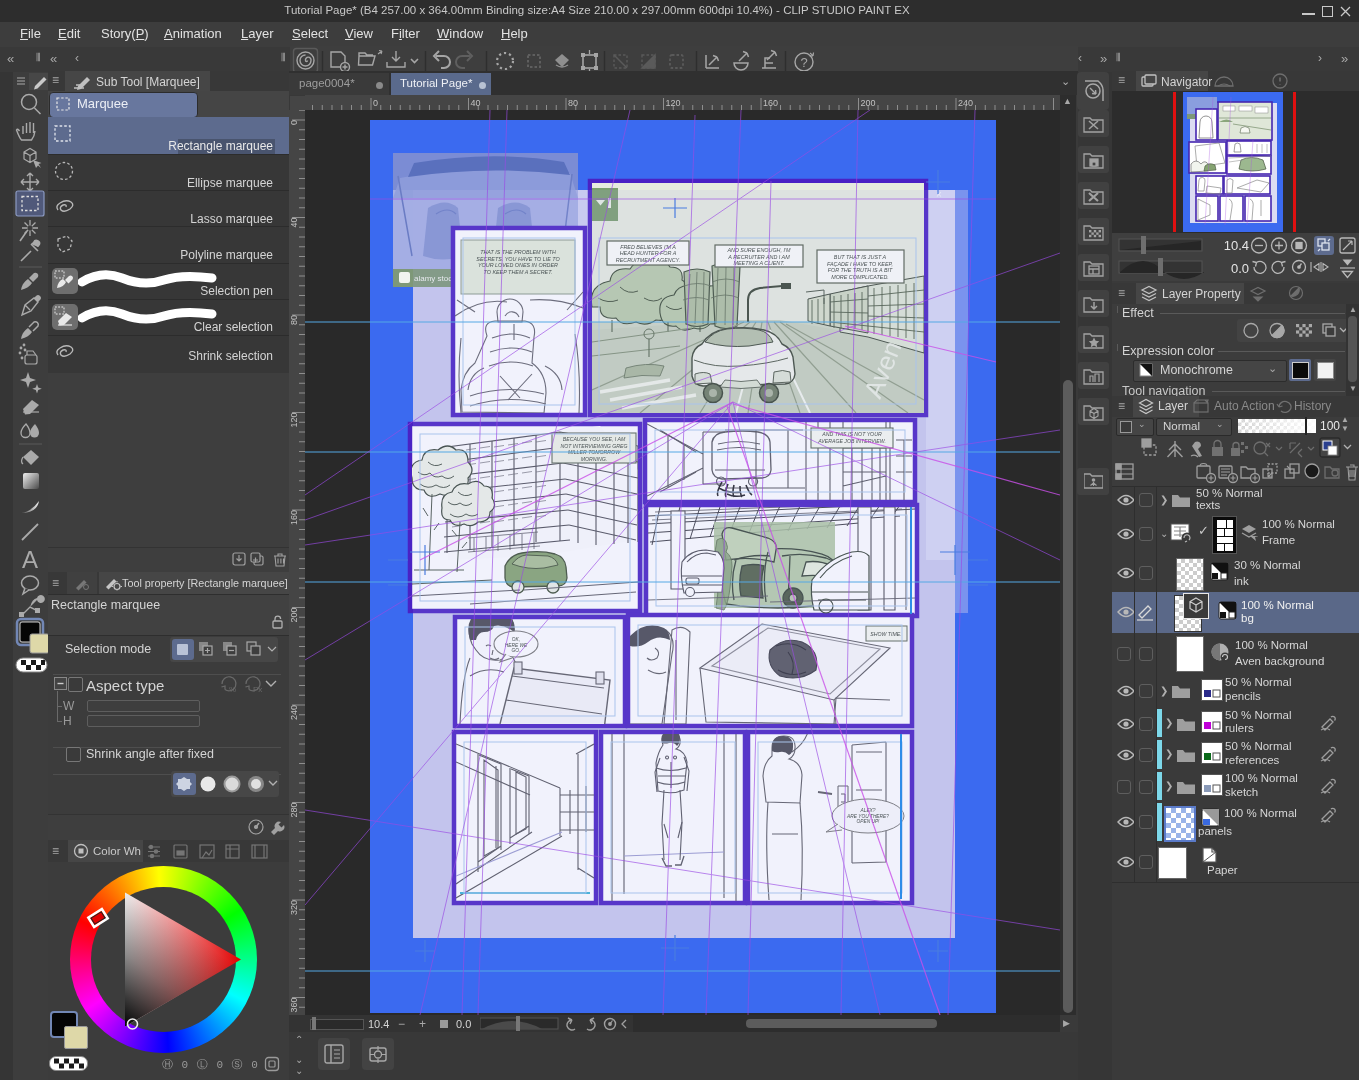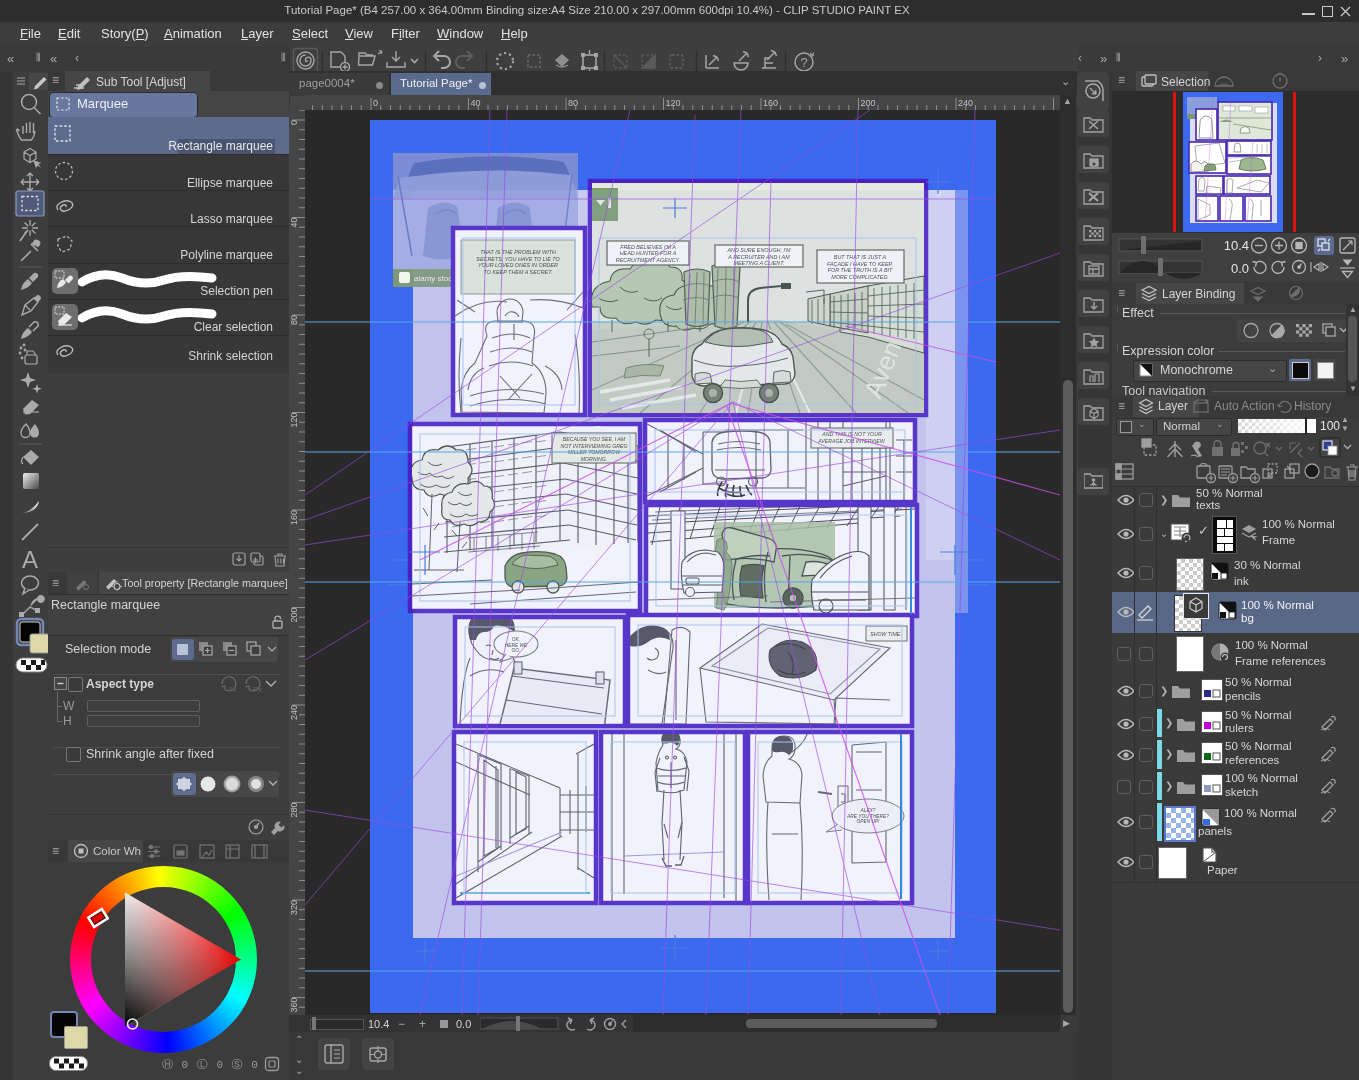--- a/index.html
+++ b/index.html
@@ -223,21 +223,21 @@
 <div class="abs" style="left:48px;top:72px;width:241px;height:500px;background:#3a3a3a;"></div>
 <div id="subtool">
 
 <div class="abs" style="left:48px;top:71px;width:241px;height:20px;background:#383838;"></div>
 <div class="abs ic" style="left:52px;top:73px;font-size:12px;">≡</div>
 <div class="abs" style="left:65px;top:71px;width:145px;height:20px;background:#464646;"></div>
 <svg class="abs" style="left:72px;top:73px;" width="22" height="17" viewBox="0 0 22 17">
       <path d="M6 13 l9 -9 l3 3 l-9 9 l-4 1 z" fill="#c0c0c0"></path>
       <path d="M2 15 h10 M4 12 h7" stroke="#c0c0c0" stroke-width="1.3"></path>
     </svg>
-<div class="abs txt" style="left:96px;top:75px;font-size:12px;">Sub Tool [Adjust]</div>
+<div class="abs txt" style="left:96px;top:75px;font-size:12px;">Sub Tool [Marquee]</div>
 
 <div class="abs" style="left:48px;top:91px;width:241px;height:26px;background:#454545;"></div>
 <div class="abs" style="left:49px;top:92px;width:147px;height:24px;background:#68779e;border:1px solid #2c2c2c;border-radius:4px;"></div>
 <svg class="abs" style="left:55px;top:96px;" width="16" height="16" viewBox="0 0 16 16">
       <rect x="2" y="2" width="12" height="12" fill="none" stroke="#e8e8e8" stroke-dasharray="2.4 1.8" stroke-width="1.2"></rect>
     </svg>
 <div class="abs" style="left:77px;top:96px;color:#eceff5;font-size:13px;">Marquee</div>
 
 <div class="abs" style="left:48px;top:117px;width:241px;height:37px;background:#5d6b8e;"></div>
 <div class="abs" style="left:48px;top:154px;width:241px;height:36px;background:#373737;border-top:1px solid #2c2c2c;"></div>
@@ -350,21 +350,21 @@
   <path d="M96 8 l4 4 l4 -4" stroke="#b0b0b0"></path>
  </g>
 </svg>
 <hr class="abs" style="left:53px;top:666px;width:228px;border:none;border-top:1px solid #4e4e4e;">
 
 <svg class="abs" style="left:54px;top:677px;" width="14" height="14" viewBox="0 0 14 14">
       <rect x="0.5" y="0.5" width="12" height="12" fill="#444" stroke="#888"></rect>
       <path d="M3.5 6.5 h6" stroke="#ccc" stroke-width="1.4"></path>
     </svg>
 <div class="abs" style="left:68px;top:677px;width:13px;height:13px;background:#3a3a3a;border:1px solid #777;border-radius:2px;"></div>
-<div class="abs txt" style="left:86px;top:677px;font-size:12px;font-weight:bold;">Aspect type</div>
+<div class="abs txt" style="left:86px;top:677px;font-size:15px;">Aspect type</div>
 <svg class="abs" style="left:218px;top:673px;" width="60 " height="22" viewBox="0 0 60 22">
  <g fill="none" stroke="#6a6a6a" stroke-width="1.2">
   <path d="M4 11 a7 7 0 1 1 3 5.5 M7 16.5 l0 -3.5 l-3.5 1"></path>
         <text x="11" y="19" fill="#6a6a6a" stroke="none" font-size="8" font-family="Liberation Sans">%</text>
   <path d="M28 11 a7 7 0 1 1 3 5.5 M31 16.5 l0 -3.5 l-3.5 1"></path>
         <text x="35" y="19" fill="#6a6a6a" stroke="none" font-size="8" font-family="Liberation Sans">Px</text>
   <path d="M48 8 l5 5 l5 -5" stroke="#b0b0b0" stroke-width="1.4"></path>
  </g>
 </svg>
 
@@ -1093,21 +1093,21 @@
 </div>
 
 <div id="navigator">
 <div class="abs" style="left:1112px;top:71px;width:247px;height:20px;background:#383838;"></div>
 <div class="abs ic" style="left:1118px;top:73px;font-size:12px;">≡</div>
 <div class="abs" style="left:1136px;top:71px;width:72px;height:20px;background:#464646;"></div>
 <svg class="abs" style="left:1141px;top:74px;" width="16" height="14" viewBox="0 0 16 14">
       <rect x="1" y="3" width="11" height="9" rx="1" fill="none" stroke="#c2c2c2" stroke-width="1.3"></rect>
       <rect x="4" y="1" width="11" height="9" rx="1" fill="#464646" stroke="#c2c2c2" stroke-width="1.3"></rect>
     </svg>
-<div class="abs txt" style="left:1161px;top:75px;font-size:12px;">Selection</div>
+<div class="abs txt" style="left:1161px;top:75px;font-size:12px;">Navigator</div>
 <svg class="abs" style="left:1210px;top:73px;" width="110" height="17" viewBox="0 0 110 17">
  <g fill="none" stroke="#6e6e6e" stroke-width="1.3">
   <path d="M5 13 a9 9 0 0 1 18 0 z"></path>
         <path d="M8 13 q6 -4 12 0" stroke-width="1"></path>
   <circle cx="70" cy="8" r="7"></circle>
         <path d="M70 4.5 v4 M70 11 v0.5" stroke-width="1.5"></path>
  </g>
 </svg>
 
 <div class="abs" style="left:1112px;top:91px;width:247px;height:142px;background:#2c2c2c;"></div>
@@ -1192,21 +1192,21 @@
 
 <div id="layerprop">
 <div class="abs" style="left:1112px;top:283px;width:247px;height:21px;background:#383838;"></div>
 <div class="abs ic" style="left:1118px;top:286px;font-size:12px;">≡</div>
 <div class="abs" style="left:1136px;top:283px;width:108px;height:21px;background:#464646;"></div>
 <svg class="abs" style="left:1140px;top:285px;" width="18" height="17" viewBox="0 0 18 17">
       <g fill="none" stroke="#c2c2c2" stroke-width="1.2">
         <path d="M2 5 l7 -3.5 l7 3.5 l-7 3.5 z M2 8.5 l7 3.5 l7 -3.5 M2 12 l7 3.5 l7 -3.5"></path>
       </g>
     </svg>
-<div class="abs txt" style="left:1162px;top:287px;font-size:12px;">Layer Binding</div>
+<div class="abs txt" style="left:1162px;top:287px;font-size:12px;">Layer Property</div>
 <svg class="abs" style="left:1248px;top:285px;" width="90" height="17" viewBox="0 0 90 17">
       <g fill="none" stroke="#6e6e6e" stroke-width="1.2">
         <path d="M3 6 l7 -3.5 l7 3.5 l-7 3.5 z"></path>
         <path d="M6 12 h8 l-4 4 z" fill="#6e6e6e"></path>
         <circle cx="48" cy="8" r="6.5"></circle>
         <path d="M43 11 a6.5 6.5 0 0 0 8 -8 z" fill="#6e6e6e"></path>
       </g>
     </svg>
 <div class="abs" style="left:1112px;top:304px;width:247px;height:92px;background:#3c3c3c;"></div>
 <div class="abs txt" style="left:1122px;top:306px;font-size:12.5px;">Effect</div>
@@ -1517,21 +1517,21 @@
  <div class="cbx" style="left:5px;top:14px;"></div>
  <div class="cbx" style="top:14px;"></div>
  <div class="abs" style="left:64px;top:3px;width:26px;height:34px;background:#fff;border:1px solid #666;"></div>
  <svg class="abs" style="left:98px;top:9px;" width="20" height="20" viewBox="0 0 20 20">
           <circle cx="10" cy="10" r="8.5" fill="#b0b0b0"></circle>
           <path d="M10 1.5 a8.5 8.5 0 0 0 0 17 z" fill="#777"></path>
           <circle cx="15" cy="15" r="4.5" fill="#3a3a3a"></circle>
           <path d="M12.5 15 a2.5 2.5 0 1 1 2.5 2.5" fill="none" stroke="#ccc" stroke-width="1.1"></path>
         </svg>
  <div class="lt1" style="left:123px;top:6px;">100 % Normal</div>
- <div class="lt1" style="left:123px;top:22px;">Frame references</div>
+ <div class="lt1" style="left:123px;top:22px;">Aven background</div>
  <div class="vline" style="left:22px;"></div>
         <div class="vline" style="left:44px;"></div>
 </div>
 
 <div class="lrow" style="top:674px;height:34px;background:#3a3a3a;">
  <svg class="eye" style="top:11px;" width="18" height="12" viewBox="0 0 18 12">
           <use href="#eyeic"></use>
         </svg>
  <div class="cbx" style="top:10px;"></div>
  <div class="arr" style="top:11px;">❯</div>

